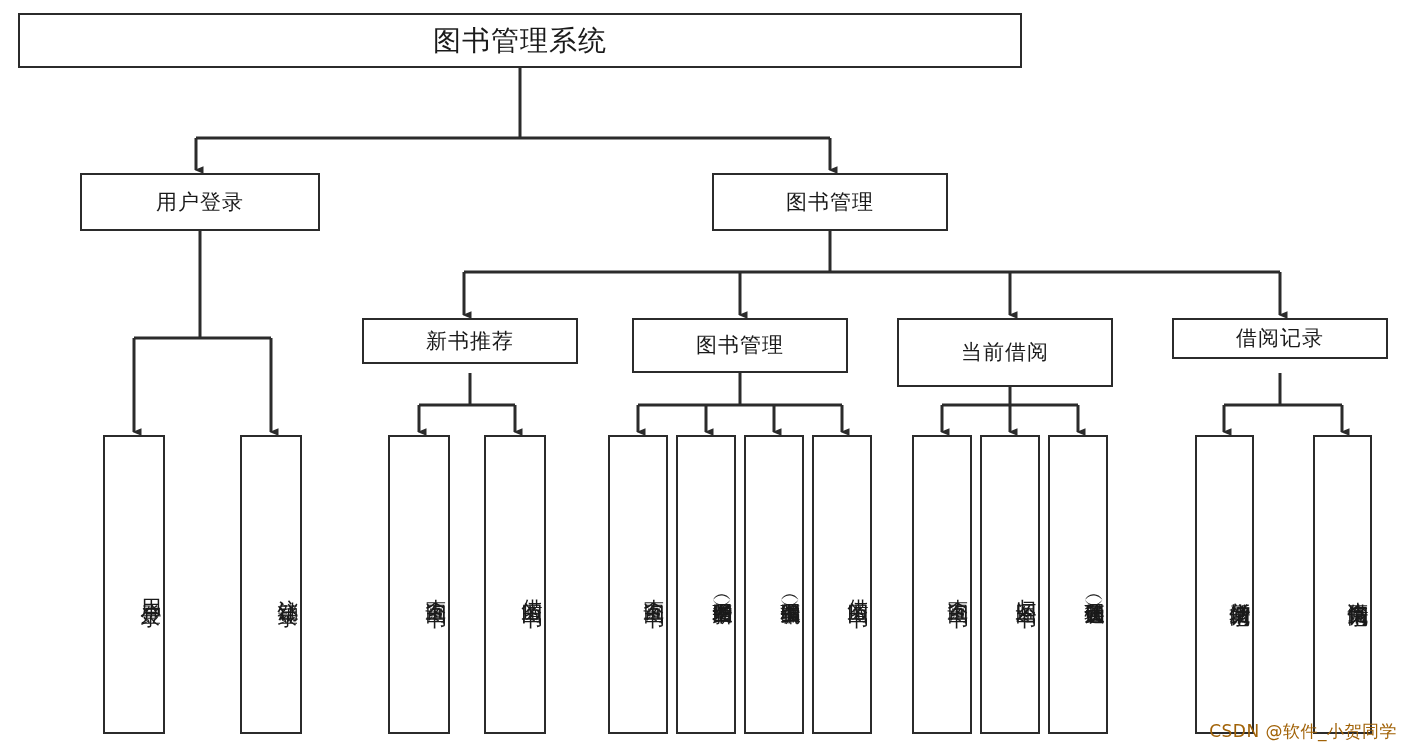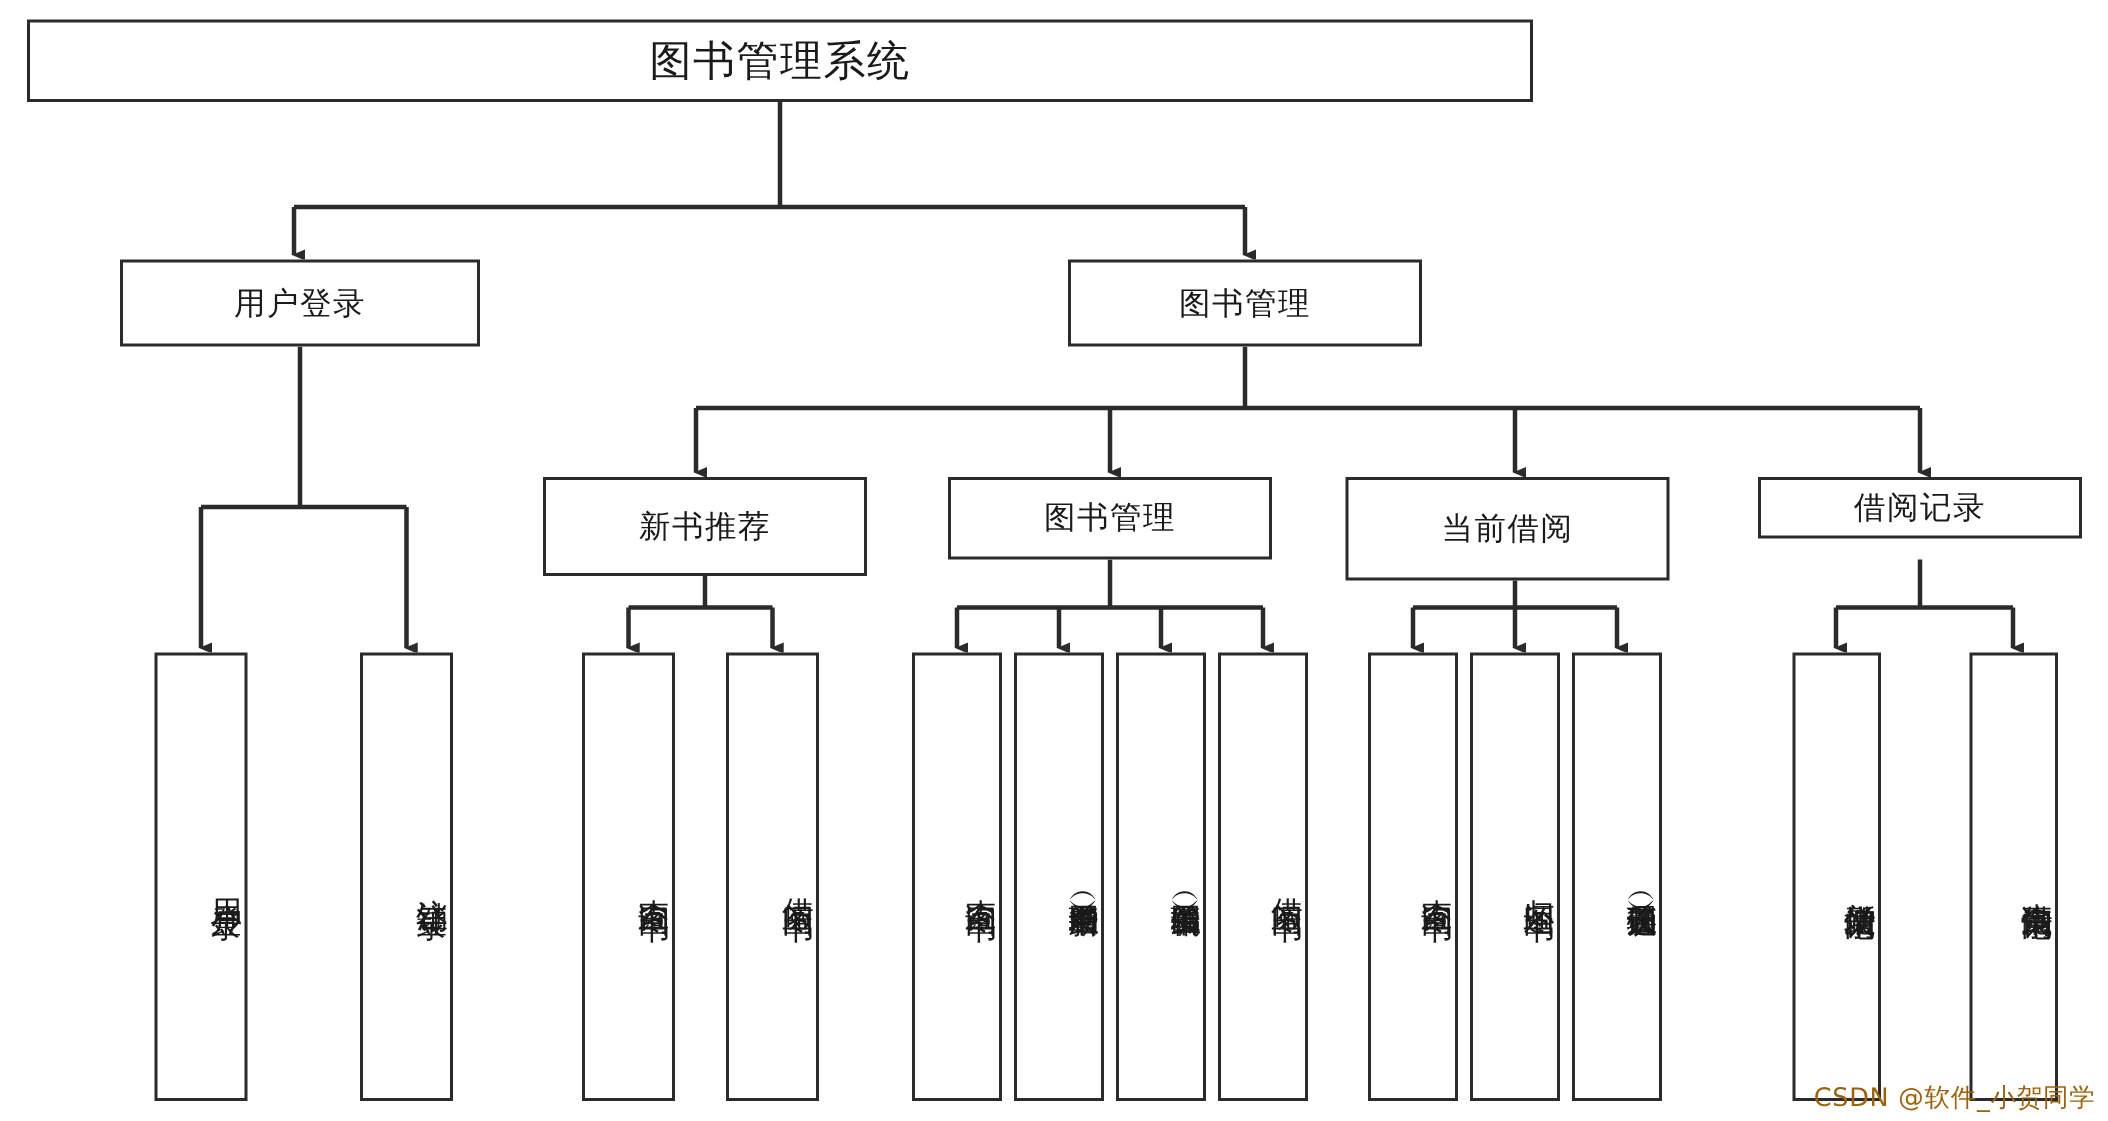--- a/index.html
+++ b/index.html
@@ -124,21 +124,21 @@
       <path d="M 1224 405 L 1224 432" marker-end="url(#arrow)"></path>
       <path d="M 1342 405 L 1342 432" marker-end="url(#arrow)"></path>
     </g>
   </svg>
 
   <div class="node horizontal root" style="left: 18px; top: 13px; width: 1004px; height: 55px;">图书管理系统</div>
 
   <div class="node horizontal" style="left: 80px; top: 173px; width: 240px; height: 58px;">用户登录</div>
   <div class="node horizontal" style="left: 712px; top: 173px; width: 236px; height: 58px;">图书管理</div>
 
-  <div class="node horizontal" style="left: 362px; top: 318px; width: 216px; height: 66px;">新书推荐</div>
+  <div class="node horizontal" style="left: 362px; top: 318px; width: 216px; height: 46px;">新书推荐</div>
   <div class="node horizontal" style="left: 632px; top: 318px; width: 216px; height: 55px;">图书管理</div>
   <div class="node horizontal" style="left: 897px; top: 318px; width: 216px; height: 69px;">当前借阅</div>
   <div class="node horizontal" style="left: 1172px; top: 318px; width: 216px; height: 41px;">借阅记录</div>
 
   <div class="node vertical" style="left: 103px; top: 435px; width: 62px; height: 299px;">用户登录</div>
   <div class="node vertical" style="left: 240px; top: 435px; width: 62px; height: 299px;">注销登录</div>
   <div class="node vertical" style="left: 388px; top: 435px; width: 62px; height: 299px;">查询图书</div>
   <div class="node vertical" style="left: 484px; top: 435px; width: 62px; height: 299px;">借阅图书</div>
   <div class="node vertical" style="left: 608px; top: 435px; width: 60px; height: 299px;">查询图书</div>
   <div class="node vertical" style="left: 676px; top: 435px; width: 60px; height: 299px; letter-spacing: 0px; font-size: 20px;">新增图书（管理员）</div>

